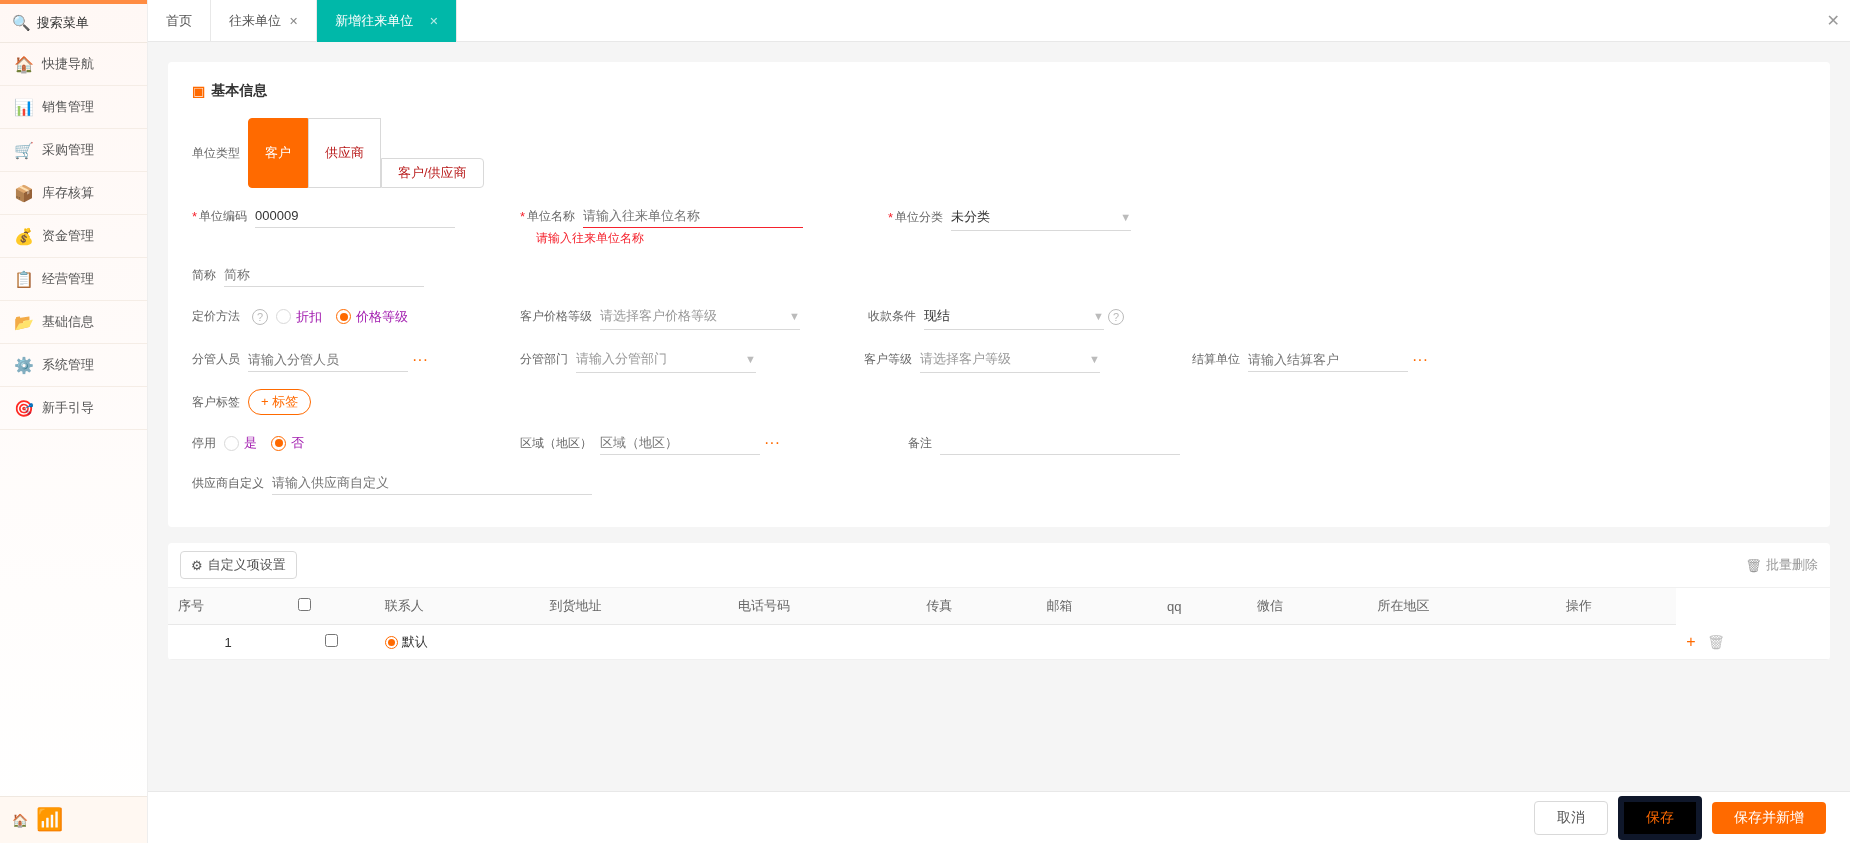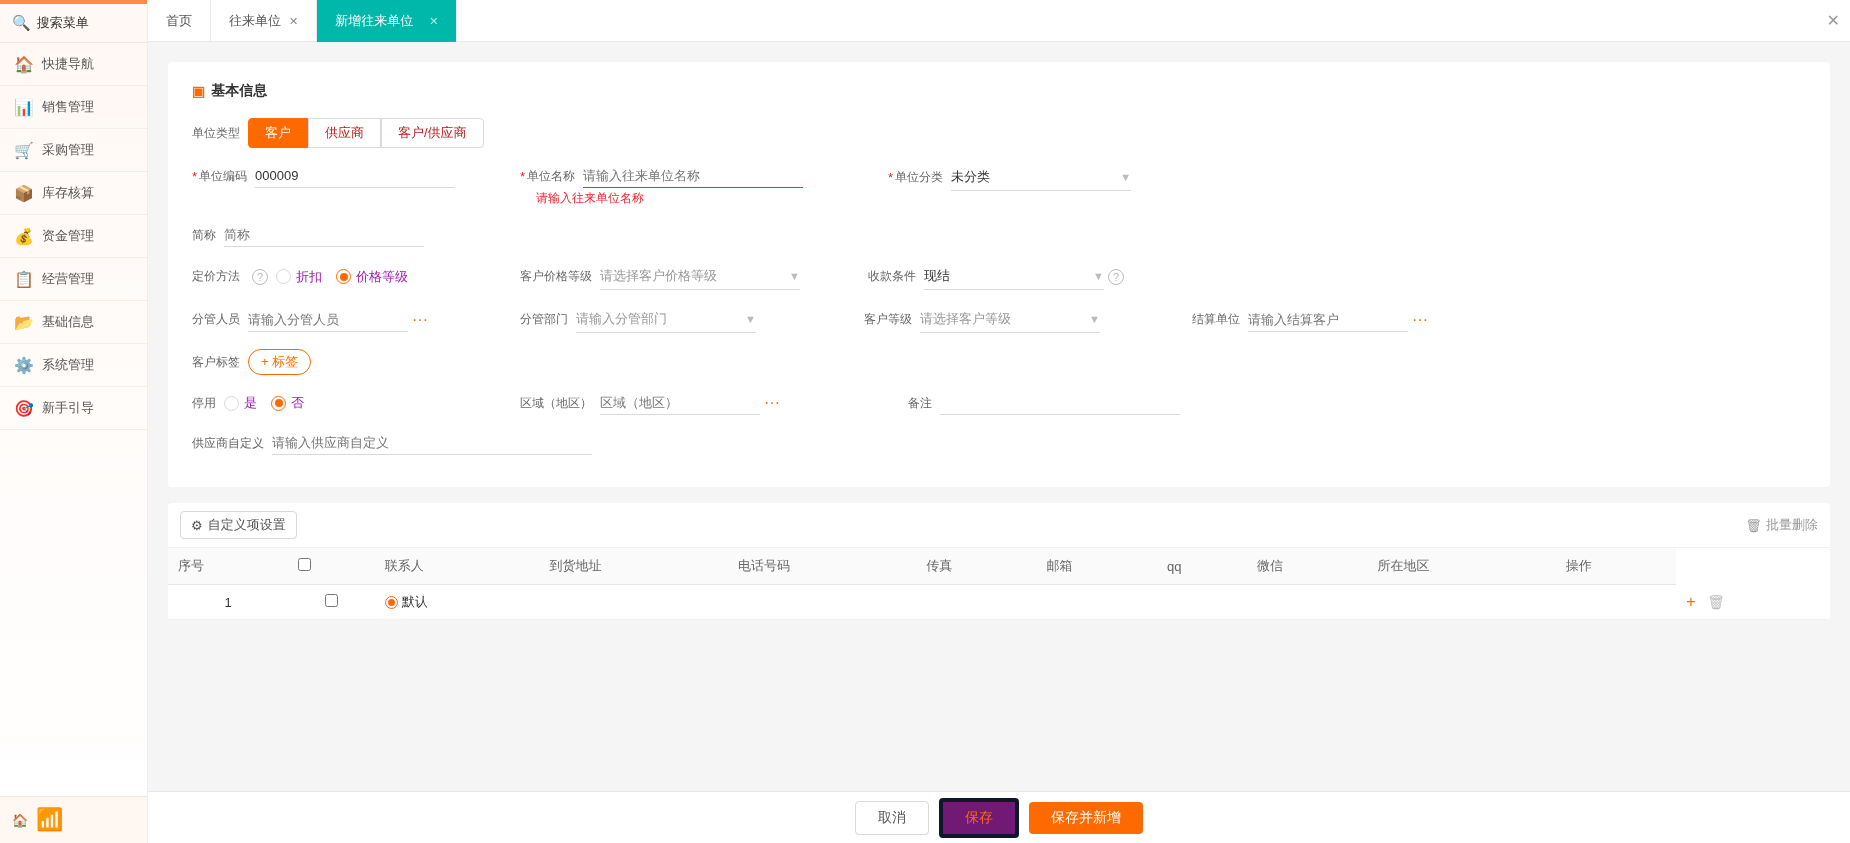--- a/index.html
+++ b/index.html
@@ -169,21 +169,21 @@
       font-size: 13px;
       color: #b91c1c;
       outline: none;
     }
     .unit-btn.active {
       background: #ff6a00;
       border-color: #ff6a00;
       color: #fff;
     }
     .unit-btn:first-child { border-radius: 4px 0 0 4px; }
-    .unit-btn:last-child { border-radius: 0 4px 4px 0; }
+    .unit-btn:last-child { border-radius: 0 4px 4px 0; margin-top: 40px; }
 
     
     .form-select {
       display: flex;
       align-items: center;
       border-bottom: 1px solid #d9d9d9;
       padding: 4px 0;
       min-width: 140px;
       cursor: pointer;
       position: relative;
@@ -298,38 +298,38 @@
     .table-add-btn { color: #ff6a00; cursor: pointer; font-size: 16px; }
     .table-del-btn { color: #bbb; cursor: pointer; font-size: 14px; margin-left: 8px; }
 
     
     .bottom-bar {
       background: #fff;
       border-top: 1px solid #e8e8e8;
       height: 52px;
       display: flex;
       align-items: center;
-      justify-content: center;
+      justify-content: flex-end;
       padding: 0 24px;
       gap: 10px;
       flex-shrink: 0;
     }
     .btn-cancel {
       padding: 7px 22px;
       border: 1px solid #d9d9d9;
       background: #fff;
       color: #555;
       border-radius: 4px;
       cursor: pointer;
       font-size: 14px;
     }
     .btn-save {
       padding: 7px 22px;
-      border: 4px solid #0f172a;
-      background: #701a75;
+      border: 6px solid #0f172a;
+      background: #000000;
       color: #ff6a00;
       border-radius: 4px;
       cursor: pointer;
       font-size: 14px;
     }
     .btn-save-new {
       padding: 7px 22px;
       border: none;
       background: #ff6a00;
       color: #fff;

